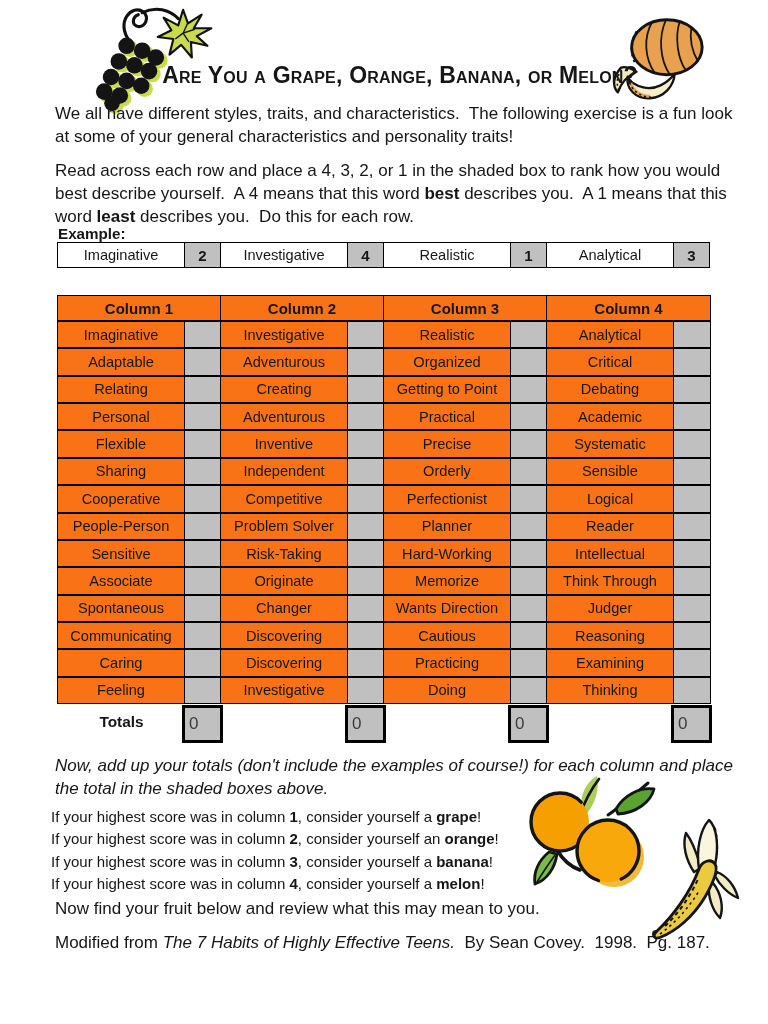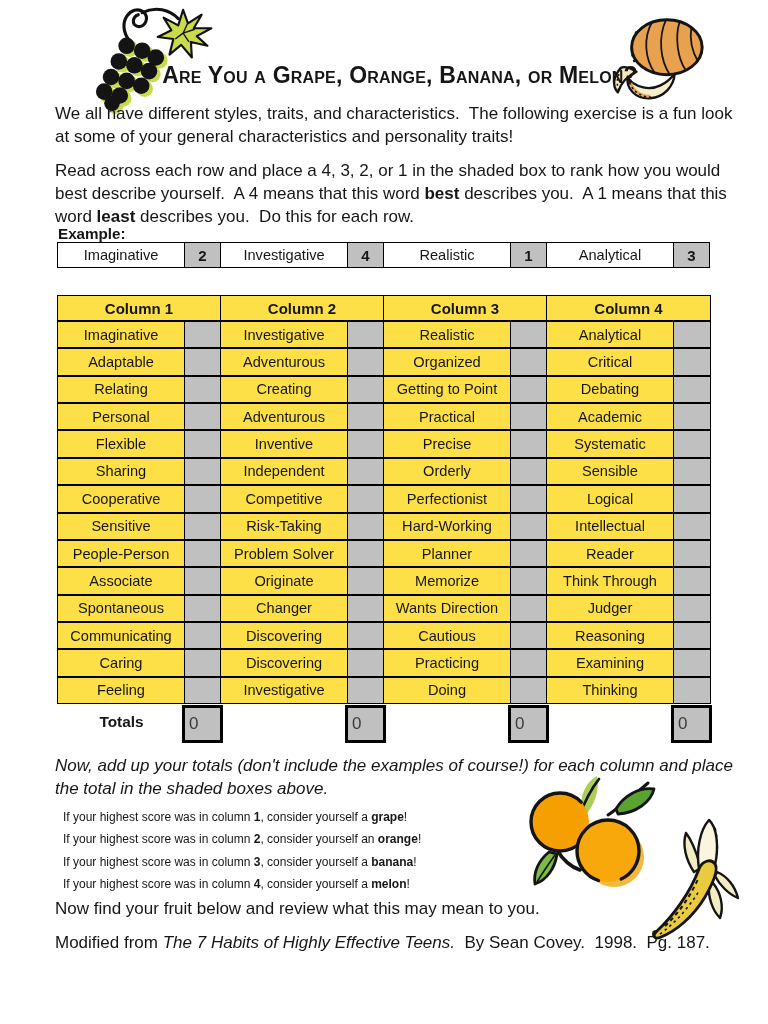--- a/index.html
+++ b/index.html
@@ -16,39 +16,39 @@
   .example-label{position:absolute;left:58px;top:225px;font-size:15.2px;font-weight:bold;}
   
   .extable{position:absolute;left:57px;top:242px;display:flex;height:24px;
            border:1px solid #000;background:#fff;}
   .excell{width:126px;border-right:1px solid #000;display:flex;align-items:center;
           justify-content:center;font-size:14.6px;}
   .exrank{width:35px;border-right:1px solid #000;background:#c0c0c0;display:flex;
           align-items:center;justify-content:center;font-size:15px;font-weight:bold;}
   .extable .exrank:last-child{border-right:none;}
   
-  .maintable{position:absolute;left:57px;top:295px;border:1px solid #000;background:#fde047;
+  .maintable{position:absolute;left:57px;top:295px;border:1px solid #000;background:#f97316;
              display:inline-block;}
   .thead{display:flex;height:24px;}
   .hcell{width:162px;border-right:1px solid #000;display:flex;align-items:center;
          justify-content:center;font-size:15px;font-weight:bold;}
   .thead .hcell:last-child{border-right:none;width:163px;}
   .trow{display:flex;height:27.36px;border-top:2px solid #000;box-sizing:border-box;}
   .wcell{width:126px;border-right:1px solid #000;display:flex;align-items:center;
          justify-content:center;font-size:14.6px;}
   .scell{width:35px;border-right:1px solid #000;background:#c0c0c0;}
   .trow .scell:last-child{border-right:none;width:36px;}
   
   .totalsrow{position:absolute;left:57px;top:704px;width:654px;height:44px;}
   .totals-label{position:absolute;left:1px;top:9px;width:127px;text-align:center;
                 font-size:15.4px;font-weight:bold;}
   .totbox{position:absolute;top:1px;width:41px;height:38px;box-sizing:border-box;
           border:3px solid #000;background:#c0c0c0;display:flex;align-items:center;
           padding-left:4px;font-size:17px;color:#3c3c3c;}
-  .scorelines{position:absolute;left:63px;top:806px;font-size:12px;line-height:22.4px;
+  .scorelines{position:absolute;left:51px;top:806px;font-size:15px;line-height:22.4px;
               white-space:pre-wrap;}
 </style>
 </head>
 <body>
 
 <div class="page">
 
   <svg class="illo" style="left:82px;top:2px;" width="135" height="112" viewBox="0 0 135 115">
     <g fill="#c9da4b" transform="translate(3.5,3)">
       <circle cx="44" cy="45" r="8.5"></circle>
@@ -190,37 +190,37 @@
           <div class="wcell">Cooperative</div>
           <div class="scell"></div>
           <div class="wcell">Competitive</div>
           <div class="scell"></div>
           <div class="wcell">Perfectionist</div>
           <div class="scell"></div>
           <div class="wcell">Logical</div>
           <div class="scell"></div>
         </div>
         <div class="trow">
+          <div class="wcell">People-Person</div>
+          <div class="scell"></div>
+          <div class="wcell">Problem Solver</div>
+          <div class="scell"></div>
+          <div class="wcell">Planner</div>
+          <div class="scell"></div>
+          <div class="wcell">Reader</div>
+          <div class="scell"></div>
+        </div>
+        <div class="trow">
           <div class="wcell">Sensitive</div>
           <div class="scell"></div>
           <div class="wcell">Risk-Taking</div>
           <div class="scell"></div>
           <div class="wcell">Hard-Working</div>
           <div class="scell"></div>
           <div class="wcell">Intellectual</div>
-          <div class="scell"></div>
-        </div>
-        <div class="trow">
-          <div class="wcell">People-Person</div>
-          <div class="scell"></div>
-          <div class="wcell">Problem Solver</div>
-          <div class="scell"></div>
-          <div class="wcell">Planner</div>
-          <div class="scell"></div>
-          <div class="wcell">Reader</div>
           <div class="scell"></div>
         </div>
         <div class="trow">
           <div class="wcell">Associate</div>
           <div class="scell"></div>
           <div class="wcell">Originate</div>
           <div class="scell"></div>
           <div class="wcell">Memorize</div>
           <div class="scell"></div>
           <div class="wcell">Think Through</div>

